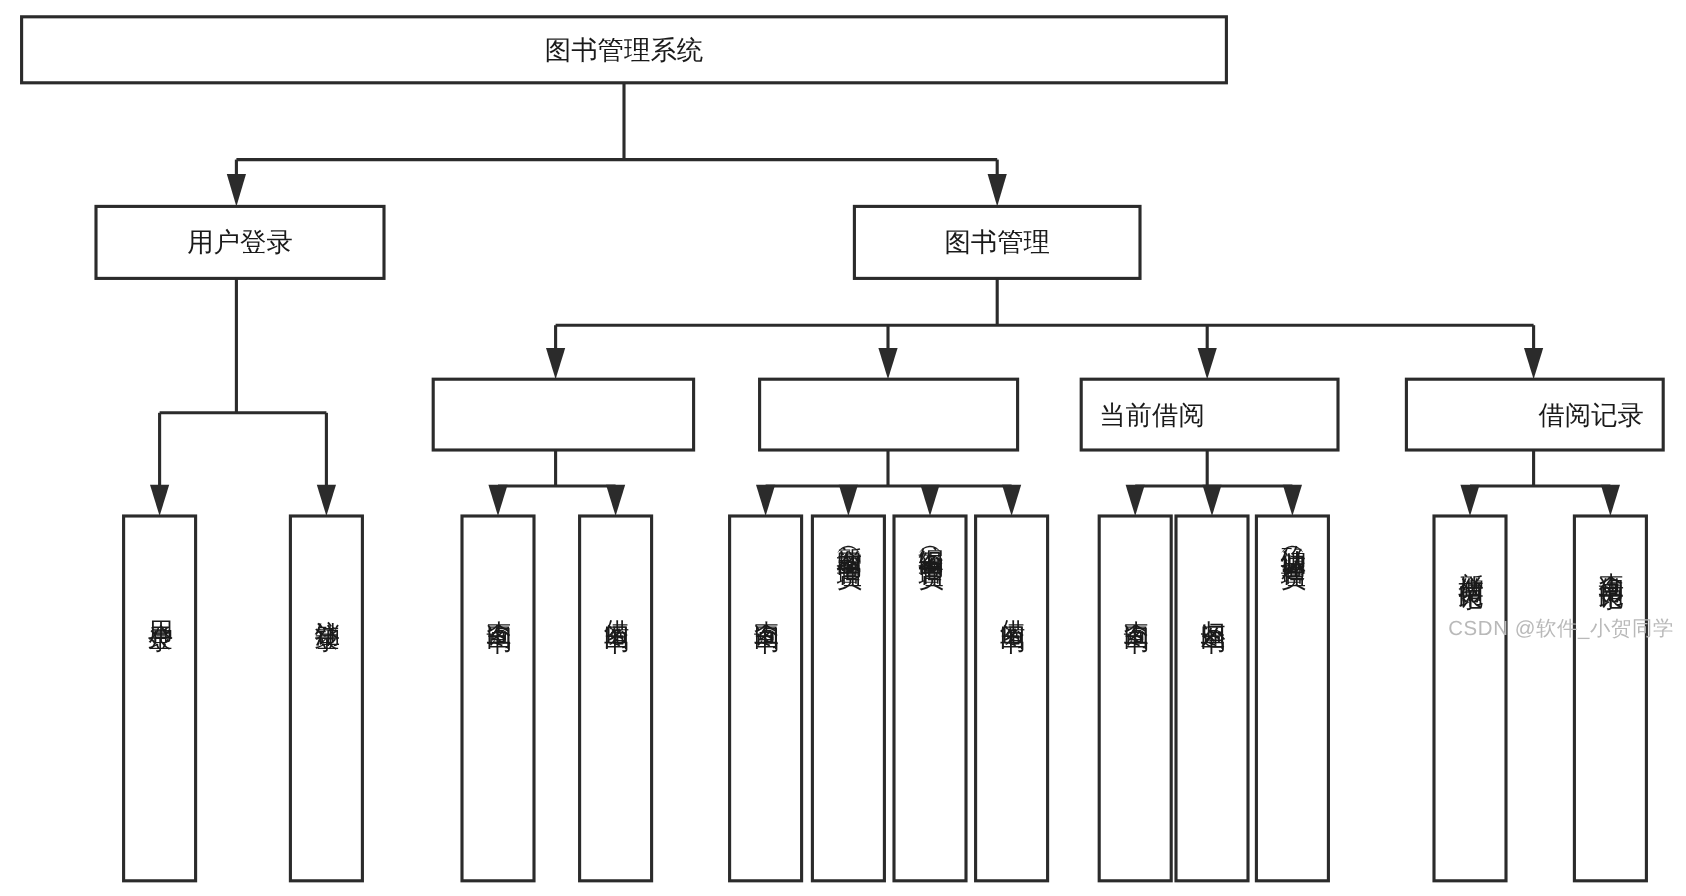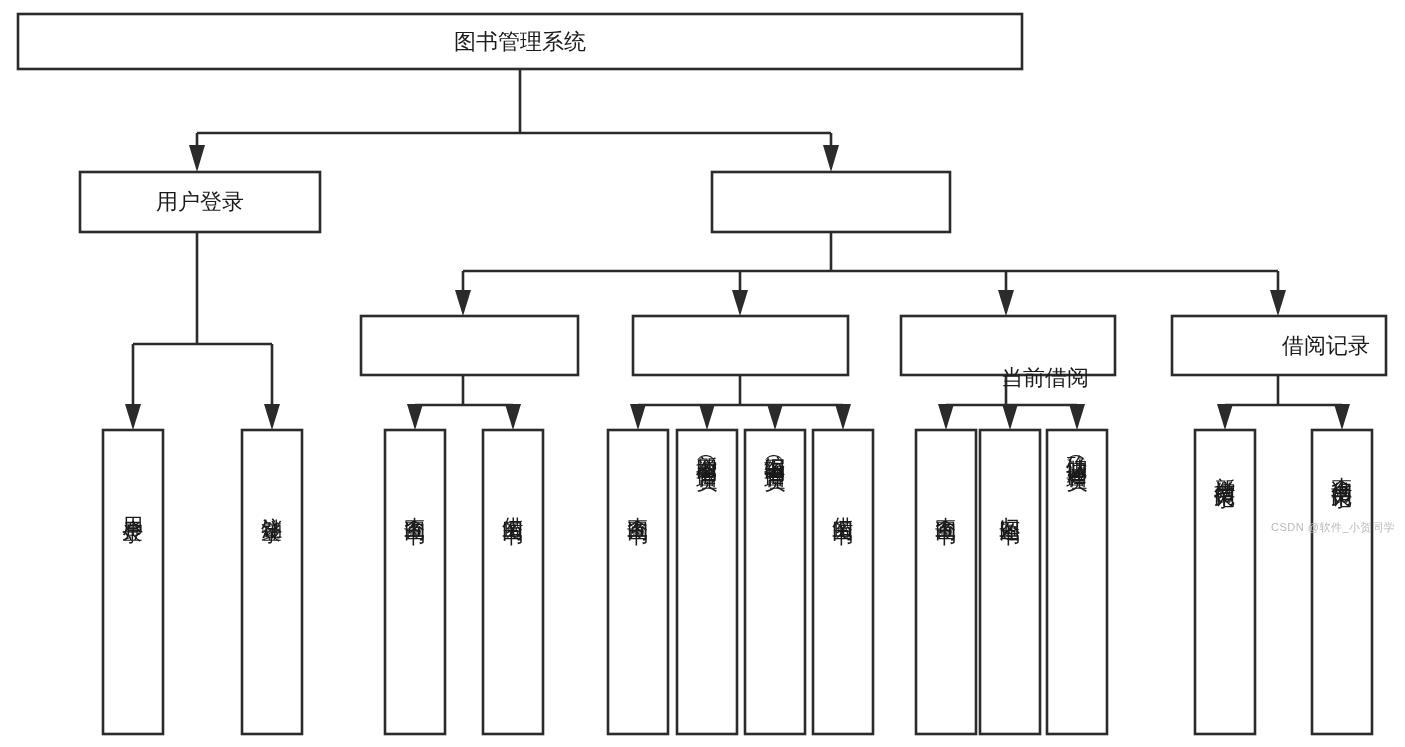--- a/index.html
+++ b/index.html
@@ -69,21 +69,21 @@
     font-family: "Liberation Sans", "DejaVu Sans", sans-serif;
     font-size: 22px;
     color: #1a1a1a;
     white-space: nowrap;
   }
   #watermark {
     position: absolute;
     right: 10px;
     bottom: 4px;
     font-family: "Liberation Sans", "DejaVu Sans", sans-serif;
-    font-size: 11px;
+    font-size: 17px;
     color: #b9b9b9;
     white-space: nowrap;
     letter-spacing: 0.5px;
   }
 </style>
 </head>
 <body>
 
 <div id="diagram-root">
 
@@ -195,22 +195,25 @@
     <rect class="node-rect" x="1312" y="430" width="60" height="304"></rect>
   </svg>
 
   <div class="hlabel-wrap" style="left:18px; top:14px; width:1004px; height:55px;">
     <span class="hlabel-text">图书管理系统</span>
   </div>
 
   <div class="hlabel-wrap" style="left:80px; top:172px; width:240px; height:60px;">
     <span class="hlabel-text">用户登录</span>
   </div>
-
-  <div class="hlabel-wrap" style="left:938px; top:316px; width:214px; height:59px;margin-top:32px;">
+  <div class="hlabel-wrap" style="left:712px; top:172px; width:238px; height:60px;">
+    <span class="hlabel-text">图书管理</span>
+  </div>
+
+  <div class="hlabel-wrap" style="left:853px; top:316px; width:214px; height:59px;">
     <span class="hlabel-text">当前借阅</span>
   </div>
   <div class="hlabel-wrap" style="left:1219px; top:316px; width:214px; height:59px;">
     <span class="hlabel-text">借阅记录</span>
   </div>
 
   <div class="vlabel-wrap" style="left:103px; top:430px; width:60px; height:304px; padding-top:70px;">
     <span class="vlabel-text">用户登录</span>
   </div>
   <div class="vlabel-wrap" style="left:242px; top:430px; width:60px; height:304px; padding-top:70px;">

